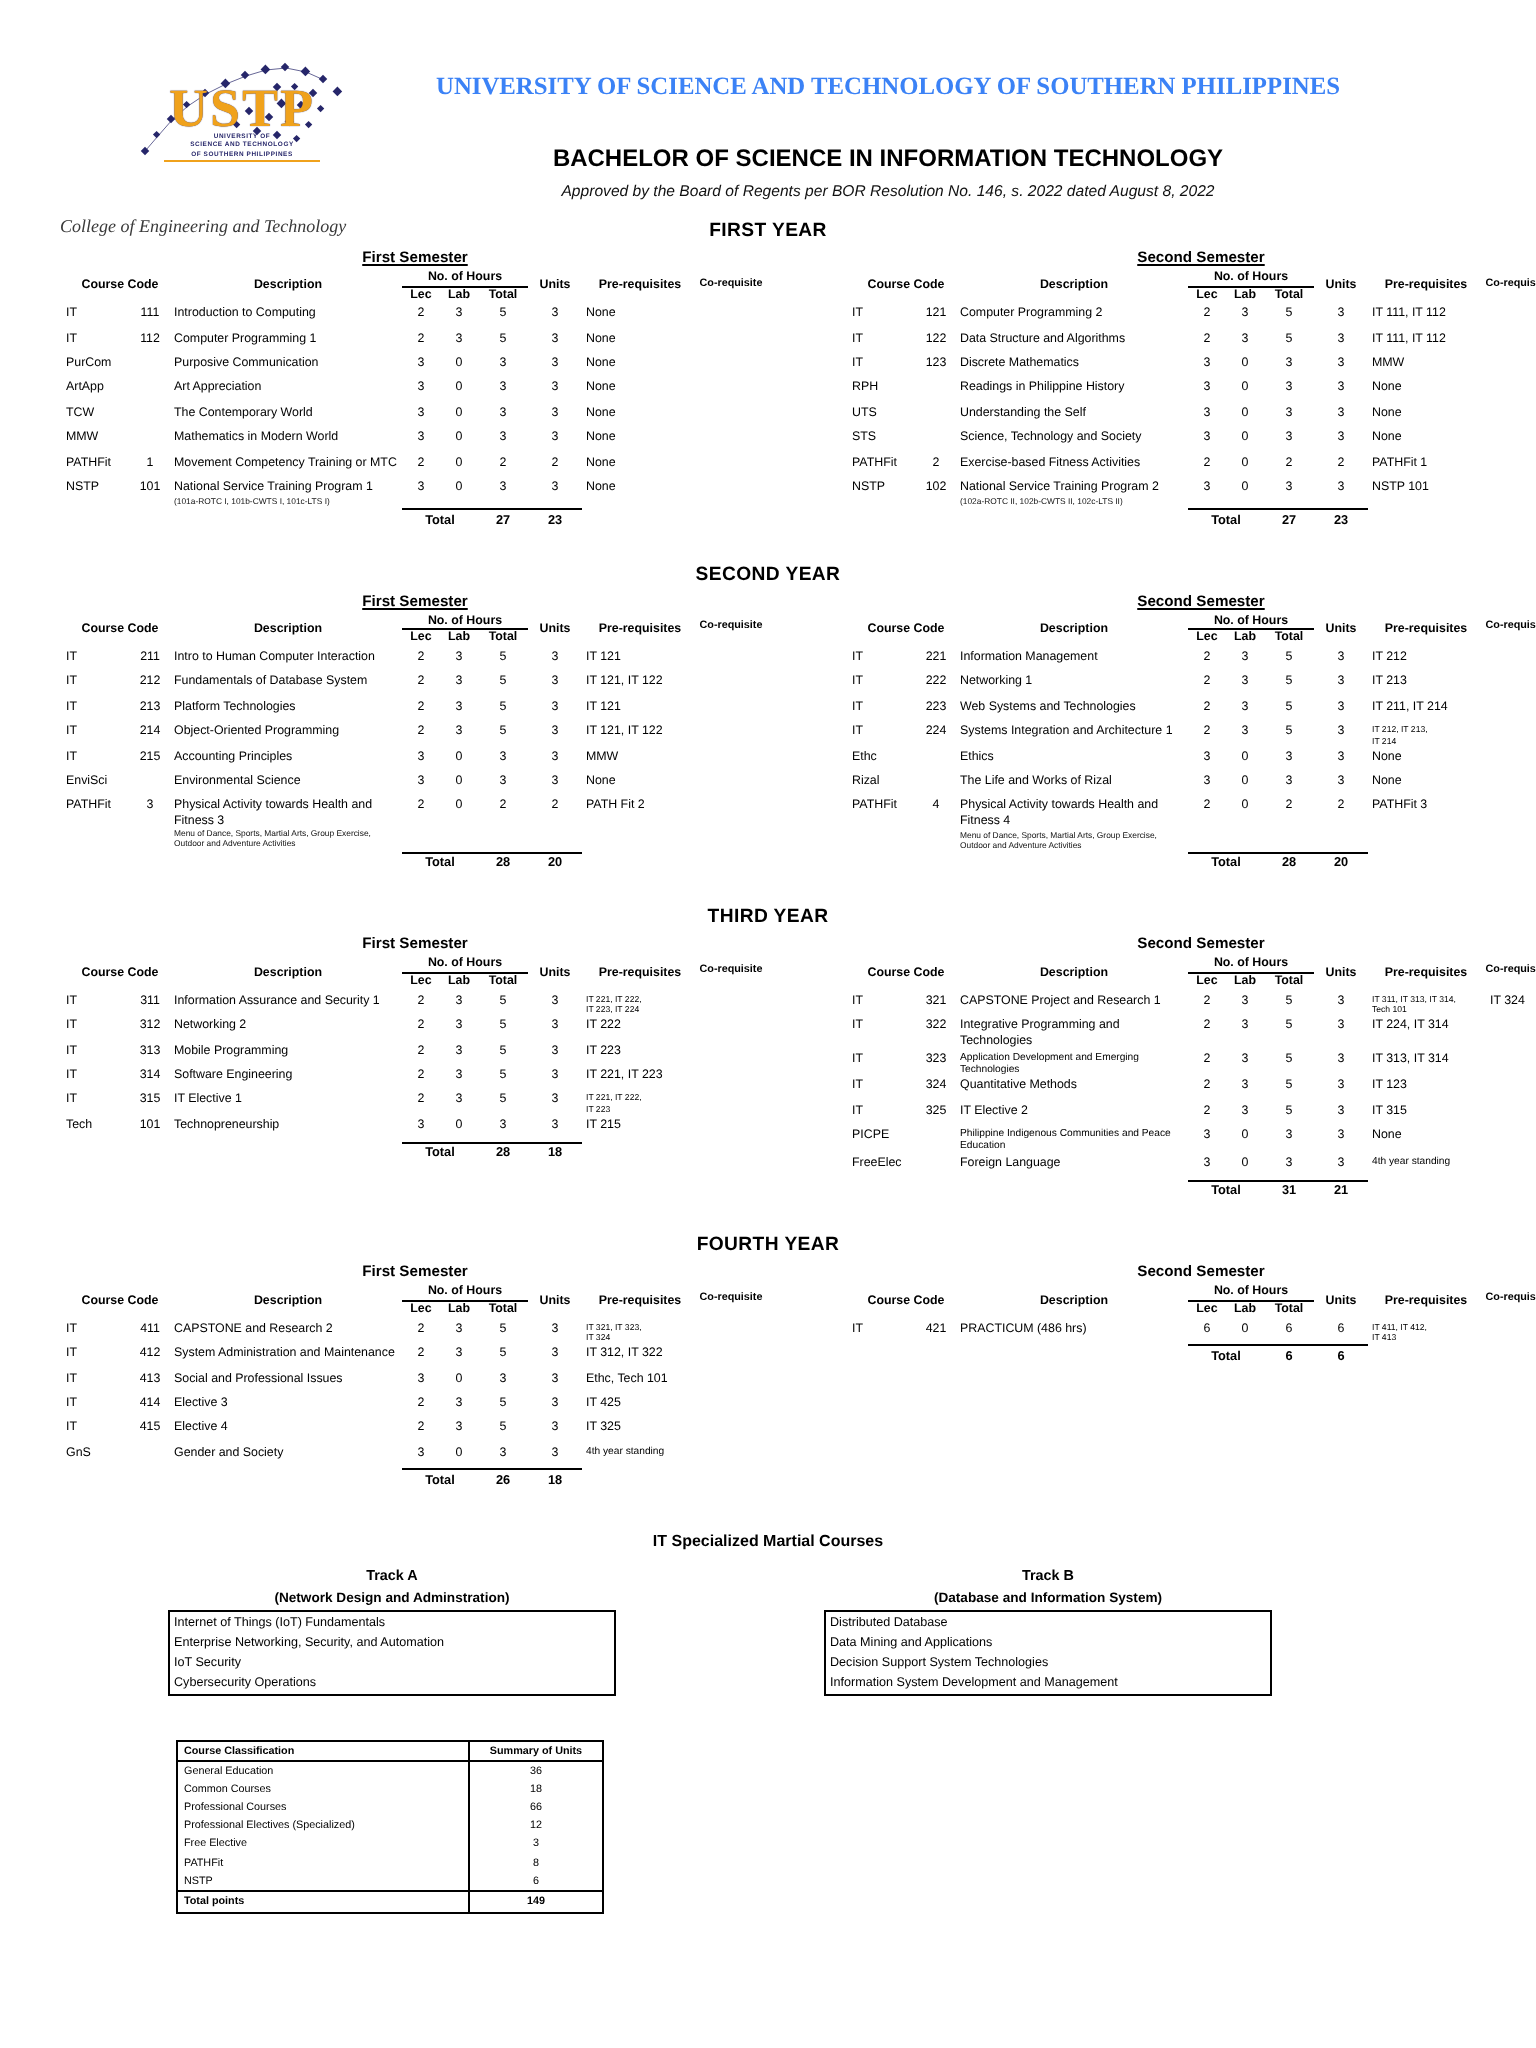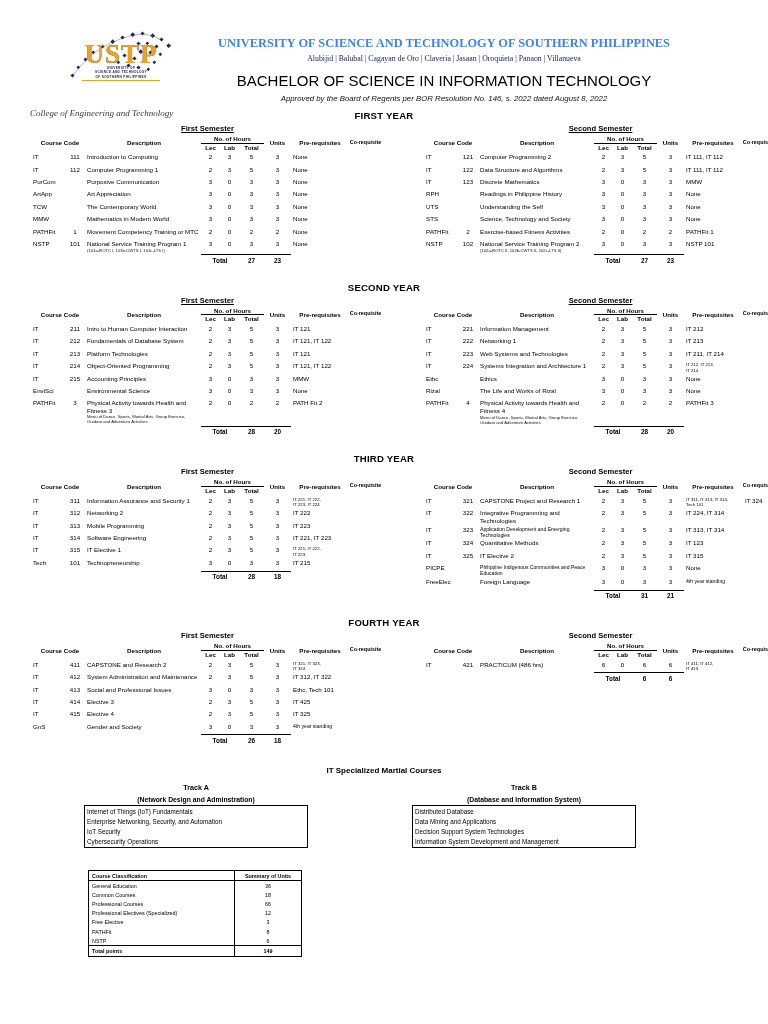--- a/index.html
+++ b/index.html
@@ -11,21 +11,21 @@
   .logo svg{display:block;margin:0 auto;}
   .logo-acr{font-family:"Liberation Serif",serif;font-weight:bold;font-size:27px;letter-spacing:1px;
             color:#f0a21c;line-height:.9;margin-top:-46px;text-shadow:0 0 .5px #26266a;}
   .logo-sub{font-size:3.2px;font-weight:bold;color:#26266a;line-height:1.3;letter-spacing:.3px;}
   .logo-rule{height:1px;background:#f0a21c;width:78px;margin:1.5px auto;}
   .college{position:absolute;left:30px;top:108px;width:190px;text-align:left;
            font-family:"Liberation Serif",serif;font-style:italic;font-size:9px;color:#3a3a3a;}
   .hdrtext{position:absolute;left:160px;right:40px;top:36px;text-align:center;}
   .univ{font-family:"Liberation Serif",serif;font-weight:bold;font-size:12.4px;color:#3b82f6;}
   .campuses{font-family:"Liberation Serif",serif;font-size:7.8px;color:#1c1c4e;margin-top:3px;}
-  .program{font-weight:normal;font-size:15px;margin-top:9px;color:#000;}
+  .program{font-weight:bold;font-size:12px;margin-top:21px;color:#000;}
   .approval{font-style:italic;font-size:7.8px;margin-top:5px;color:#111;}
   
   #years{margin-top:6px;}
   .year{margin-top:16px;}
   #years .year:first-child{margin-top:2px;}
   .yeartitle{text-align:center;font-weight:bold;font-size:9.6px;letter-spacing:.2px;}
   .sems{display:flex;justify-content:space-between;padding-left:33px;padding-right:21px;margin-top:3px;gap:44px;}
   .sem{width:349px;}
   .semtitle{text-align:center;font-weight:bold;font-size:7.6px;margin-bottom:2px;}
   .semtitle.u{text-decoration:underline;}
@@ -121,21 +121,20 @@
       </svg>
       <div class="logo-acr">USTP</div>
       <div class="logo-sub">UNIVERSITY OF</div>
       <div class="logo-sub">SCIENCE AND TECHNOLOGY</div>
       <div class="logo-sub">OF SOUTHERN PHILIPPINES</div>
       <div class="logo-rule"></div>
     </div>
     <div class="college">College of Engineering and Technology</div>
     <div class="hdrtext">
       <div class="univ">UNIVERSITY OF SCIENCE AND TECHNOLOGY OF SOUTHERN PHILIPPINES</div>
-      <div class="campuses">Alubijid | Balubal | Cagayan de Oro | Claveria | Jasaan | Oroquieta | Panaon | Villanueva</div>
       <div class="program">BACHELOR OF SCIENCE IN INFORMATION TECHNOLOGY</div>
       <div class="approval">Approved by the Board of Regents per BOR Resolution No. 146, s. 2022 dated August 8, 2022</div>
     </div>
   </div>
 
   <div id="years">
       <section class="year">
         <div class="yeartitle">FIRST YEAR</div>
         <div class="sems">
           <div class="sem">

